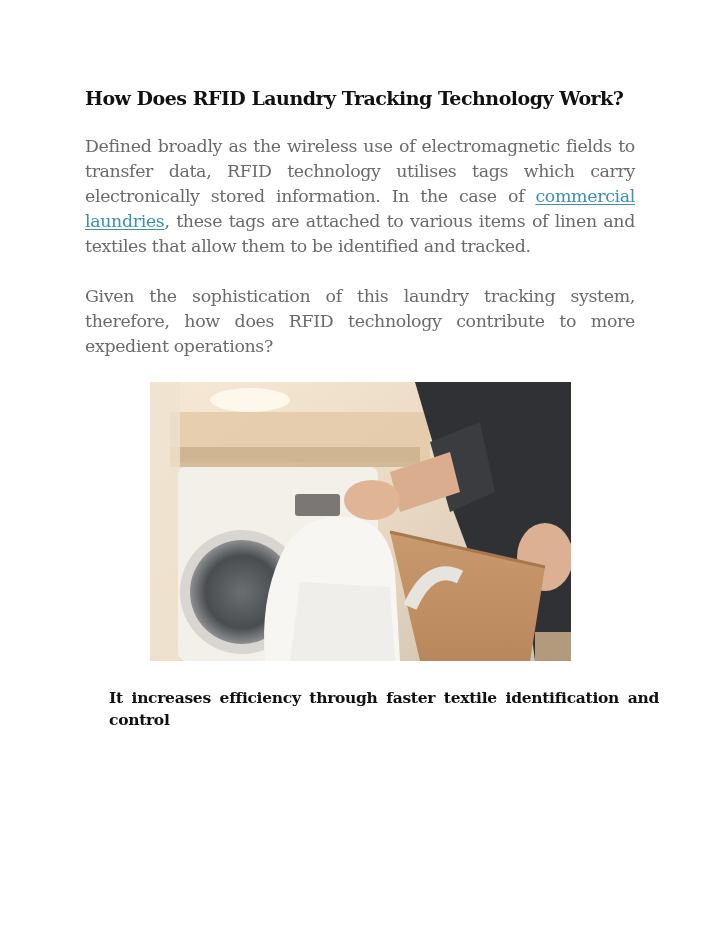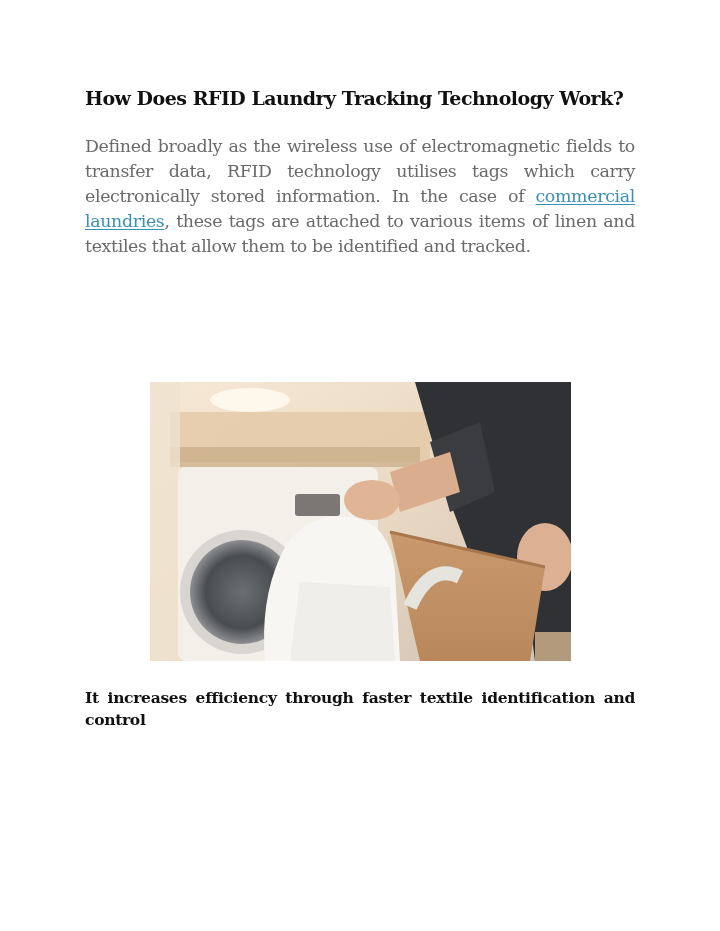--- a/index.html
+++ b/index.html
@@ -18,40 +18,41 @@
       font-size: 17.4px; line-height: 25px; color: #6a6a6a;
       text-align: justify; letter-spacing: -0.35px;
     }
     .p1 { top: 134px; }
     .p2 { top: 284px; }
     .p3 { top: 756px; }
     .h2 {
       top: 687px;
       font-family: "DejaVu Serif", "Liberation Serif", serif;
       font-weight: bold; font-size: 15.5px; line-height: 22px; color: #111;
-      text-align: justify; text-align-last: left; letter-spacing: -0.3px;
+      text-align: justify; text-align-last: left; letter-spacing: -0.3px; margin-left: 24px;
     }
     a.link { color: #3a8fb5; text-decoration: underline; text-underline-offset: 2px; }
     .photo {
       position: absolute; left: 150px; top: 382px; width: 421px; height: 279px; overflow: hidden;
       background: #e9dccb;
     }
     .photo svg { display: block; }
   </style>
 </head>
 <body>
 
 <div class="page">
 
   <div class="col h1">How Does RFID Laundry Tracking Technology Work?</div>
 
   <div class="col para p1">
     <span>Defined broadly as the wireless use of electromagnetic fields to transfer data, RFID technology utilises tags which carry electronically stored information. In the case of </span><a class="link" href="#">commercial laundries</a><span>, these tags are attached to various items of linen and textiles that allow them to be identified and tracked.</span>
   </div>
 
+  <div class="col para p2">Given the sophistication of this laundry tracking system, therefore, how does RFID technology contribute to more expedient operations?</div>
 
   <div class="photo" title="Person holding a wicker laundry basket with white towels in front of a washing machine">
     <svg width="421" height="279" viewBox="0 0 421 279" xmlns="http://www.w3.org/2000/svg">
       <defs>
         <linearGradient id="bg" x1="0" y1="0" x2="1" y2="1">
           <stop offset="0" stop-color="#f6e9d6"></stop>
           <stop offset="0.5" stop-color="#ead9c3"></stop>
           <stop offset="1" stop-color="#cfc2b2"></stop>
         </linearGradient>
         <radialGradient id="drum" cx="0.5" cy="0.5" r="0.5">

